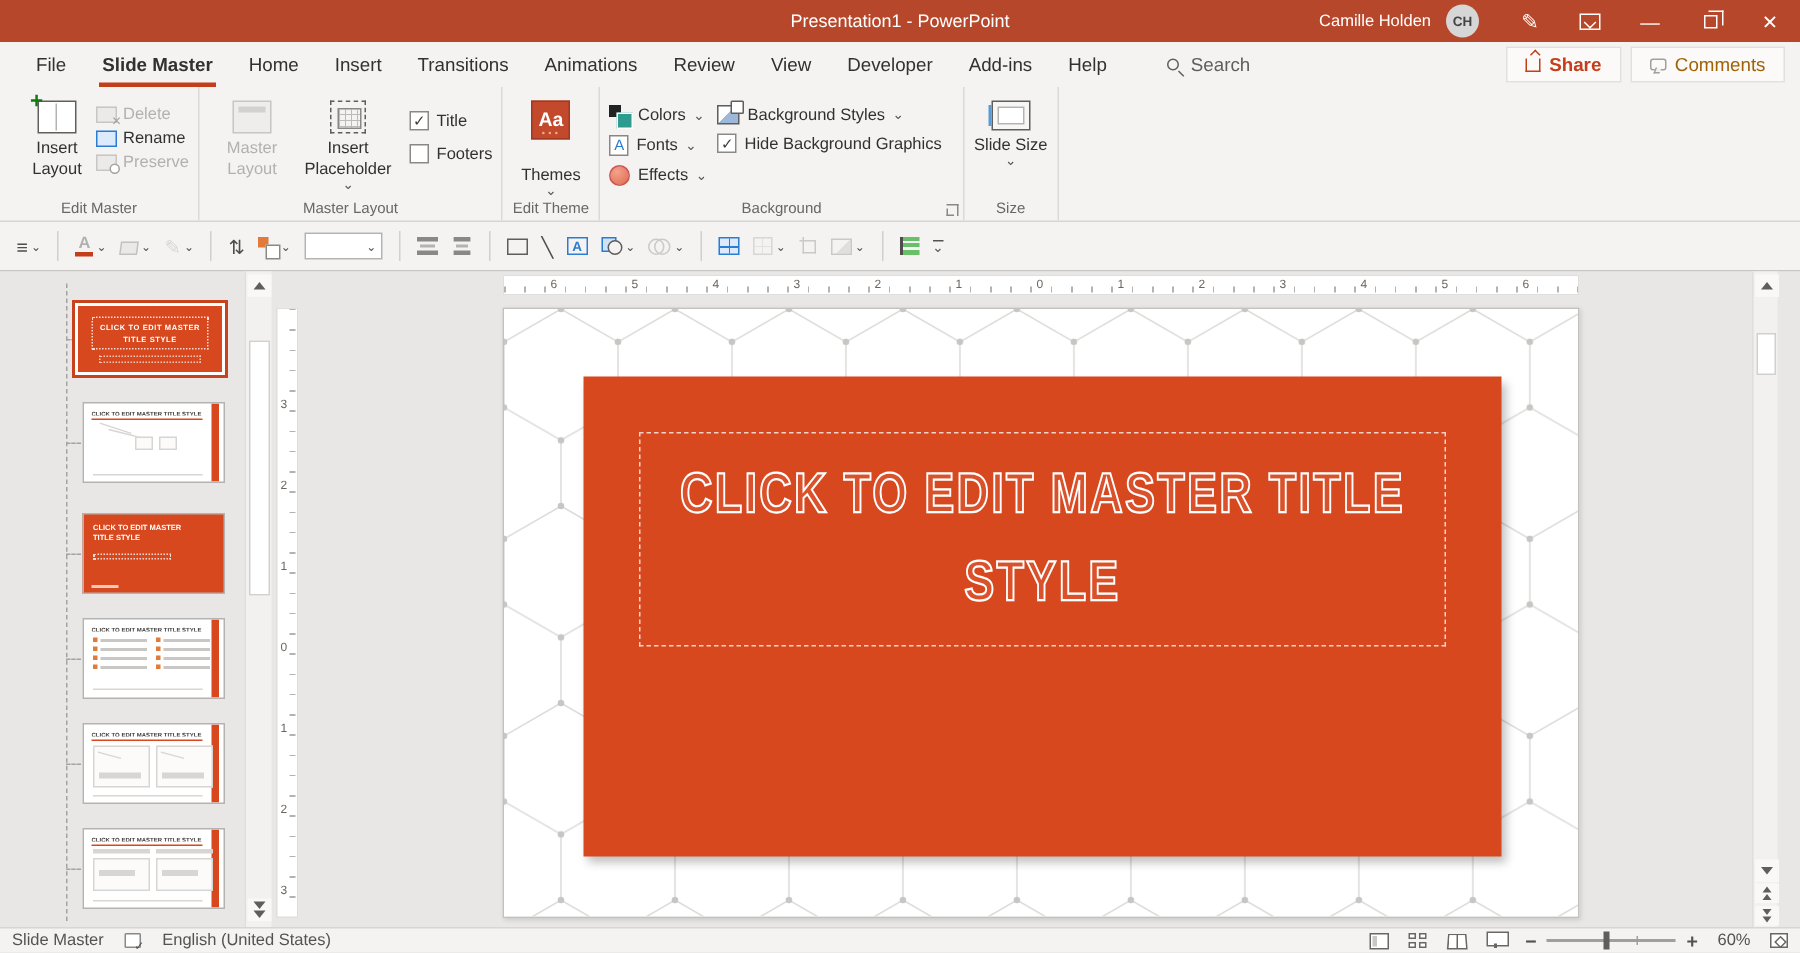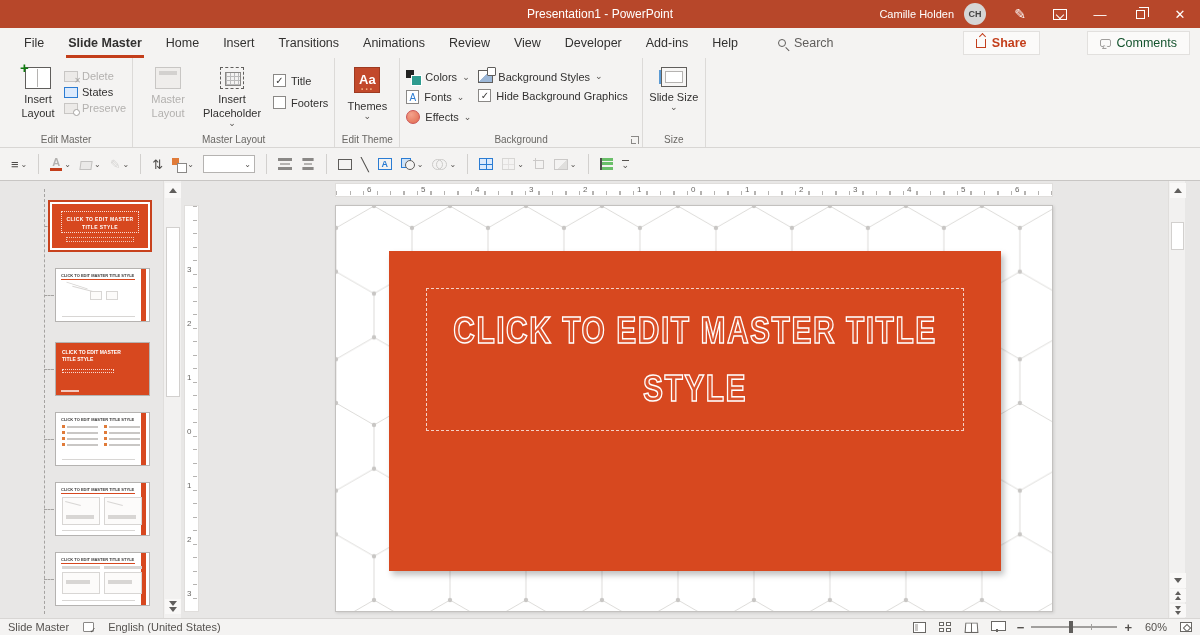--- a/index.html
+++ b/index.html
@@ -23,21 +23,21 @@
   .tabrow { position:absolute; left:0; top:28px; width:1200px; height:30px; background:#f4f3f2; display:flex; align-items:center; }
   .tab { font-size:12.5px; color:#323130; padding:0 12px; height:30px; display:flex; align-items:center; position:relative; }
   .tab.active { font-weight:bold; }
   .tab.active:after { content:""; position:absolute; left:10px; right:10px; bottom:0; height:3px; background:#c33e1b; }
   .search-wrap { display:flex; align-items:center; gap:8px; margin-left:28px; color:#605e5c; font-size:12.5px; }
   .search-glass { width:8px; height:8px; border:1.4px solid #605e5c; border-radius:50%; position:relative; }
   .search-glass:after { content:""; position:absolute; left:7px; top:7px; width:5px; height:1.4px; background:#605e5c; transform:rotate(45deg); transform-origin:0 0; }
   .tabrow-right { margin-left:auto; display:flex; align-items:center; gap:6px; padding-right:10px; }
   .pill-btn { display:flex; align-items:center; gap:6px; font-size:12.5px; padding:4px 12px; border:1px solid #e2e0de; background:#fbfaf9; }
   .share-btn { color:#c33e1b; font-weight:bold; }
-  .comments-btn { color:#14532d;margin-left:41px; }
+  .comments-btn { color:#a16207; }
   .share-ic { width:10px; height:9px; border:1.3px solid #c33e1b; border-top:none; position:relative; }
   .share-ic:after { content:""; position:absolute; left:3px; top:-5px; width:4px; height:4px; border-left:1.3px solid #c33e1b; border-top:1.3px solid #c33e1b; transform:rotate(45deg); }
   .comment-ic { width:11px; height:8px; border:1.2px solid #a19f9d; border-radius:2px; position:relative; }
   .comment-ic:after { content:""; position:absolute; left:2px; bottom:-3px; width:3px; height:3px; background:#f4f3f2; border-left:1.2px solid #a19f9d; border-bottom:1.2px solid #a19f9d; transform:skewX(-20deg); }
 
   
   .ribbon { position:absolute; left:0; top:58px; width:1200px; height:90px; background:#f4f3f2; border-bottom:1px solid #d8d6d4; display:flex; }
   .rgroup { position:relative; height:100%; padding:4px 6px 16px 6px; display:flex; align-items:flex-start; border-right:1px solid #dcdad8; }
   .rgroup-label { position:absolute; left:0; right:0; bottom:2px; text-align:center; font-size:10px; color:#696764; }
   .bigbtn { display:flex; flex-direction:column; align-items:center; justify-content:flex-start; width:58px; padding-top:5px; font-size:11px; color:#323130; text-align:center; line-height:1.25; }
@@ -262,21 +262,21 @@
       <span class="ic ic-insert-layout"></span>
       <span>Insert Layout</span>
     </div>
     <div class="smallcol">
       <span class="smallbtn disabled">
         <span class="ic-delete"></span>
         <span>Delete</span>
       </span>
       <span class="smallbtn">
         <span class="ic-rename"></span>
-        <span>States</span>
+        <span>Rename</span>
       </span>
       <span class="smallbtn disabled">
         <span class="ic-preserve"></span>
         <span>Preserve</span>
       </span>
     </div>
     <span class="rgroup-label">Edit Master</span>
   </div>
 
   <div class="rgroup">
@@ -298,21 +298,21 @@
         <span class="chk"></span>
         <span>Footers</span>
       </span>
     </div>
     <span class="rgroup-label">Master Layout</span>
   </div>
 
   <div class="rgroup">
     <div class="bigbtn" style="width:52px">
       <span class="ic ic-themes">Aa</span>
-      <span style="margin-top:3px">Themes</span>
+      <span style="margin-top:14px">Themes</span>
       <span class="chev">⌄</span>
     </div>
     <span class="rgroup-label">Edit Theme</span>
   </div>
 
   <div class="rgroup" style="padding-right:14px">
     <div class="menucol" style="width:72px">
       <span class="menurow">
         <span class="ic-colors"></span>
         <span>Colors</span>

